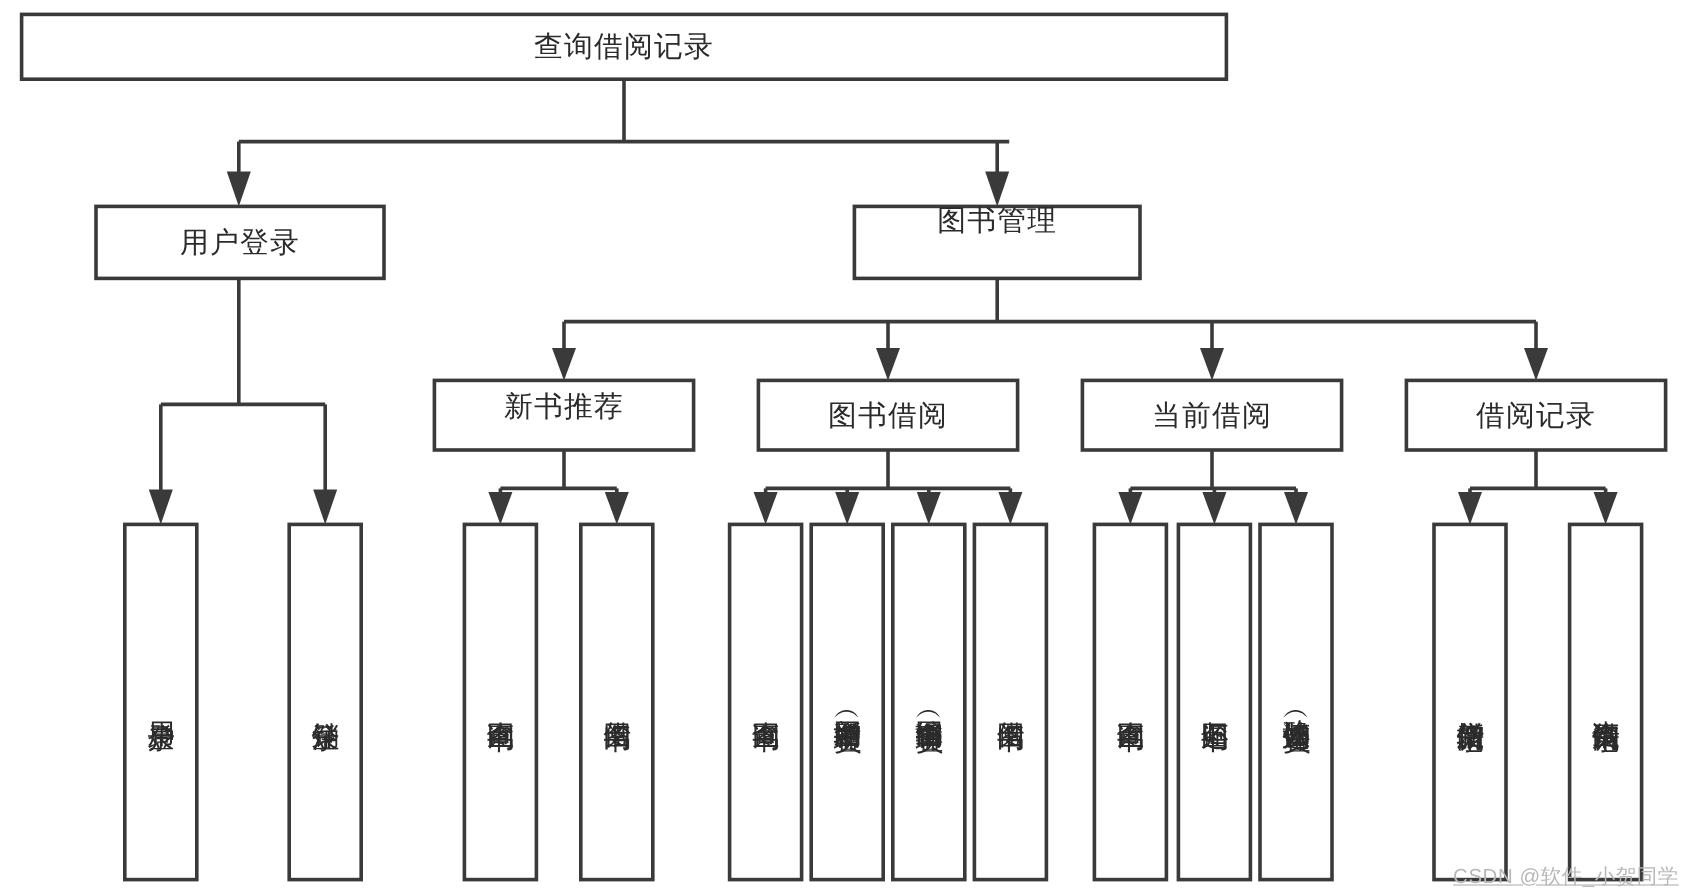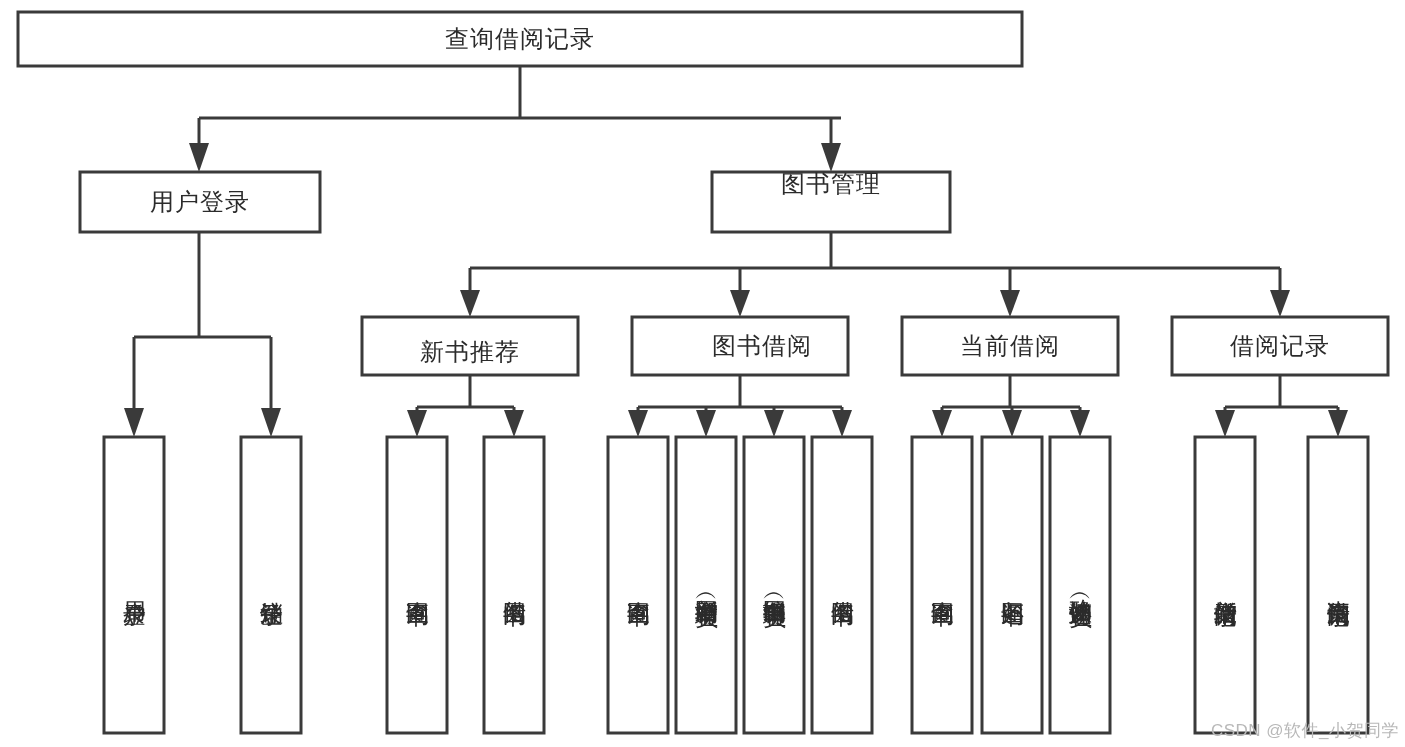--- a/index.html
+++ b/index.html
@@ -14,21 +14,21 @@
                writing-mode:vertical-rl;text-orientation:upright;
                font-size:23px;line-height:1.12;color:#2b2b2b;letter-spacing:1px;
                font-family:"Liberation Sans","DejaVu Sans",sans-serif;
                pointer-events:none;white-space:nowrap;}
   .hlabel-wrap{position:absolute;display:flex;align-items:center;justify-content:center;
                font-size:24px;color:#2b2b2b;letter-spacing:1px;
                font-family:"Liberation Sans","DejaVu Sans",sans-serif;
                pointer-events:none;white-space:nowrap;}
   #watermark{position:absolute;right:6px;bottom:5px;font-size:17px;color:#b8b8b8;
              font-family:"Liberation Sans","DejaVu Sans",sans-serif;letter-spacing:.5px;
-             white-space:nowrap;}
+             white-space:nowrap;text-decoration:underline;}
 </style>
 </head>
 <body>
 
 <div id="diagram-root">
 
   <svg id="diagram-canvas" viewBox="0 0 1405 747">
 
     <g>
       <path class="conn" d="M520 66 L520 118"></path>
@@ -126,22 +126,22 @@
     <rect class="node-box" x="1050" y="437" width="60" height="296"></rect>
     <rect class="node-box" x="1195" y="437" width="60" height="296"></rect>
     <rect class="node-box" x="1308" y="437" width="60" height="296"></rect>
   </svg>
 
   <div class="hlabel-wrap" style="left:18px;top:12px;width:1004px;height:54px;">查询借阅记录</div>
 
   <div class="hlabel-wrap" style="left:80px;top:172px;width:240px;height:60px;">用户登录</div>
   <div class="hlabel-wrap" style="left:712px;top:154px;width:238px;height:60px;">图书管理</div>
 
-  <div class="hlabel-wrap" style="left:362px;top:330px;width:216px;height:44px;">新书推荐</div>
-  <div class="hlabel-wrap" style="left:632px;top:317px;width:216px;height:58px;padding-left:22px;">图书借阅</div>
+  <div class="hlabel-wrap" style="left:362px;top:317px;width:216px;height:44px;">新书推荐</div>
+  <div class="hlabel-wrap" style="left:632px;top:317px;width:216px;height:58px;">图书借阅</div>
   <div class="hlabel-wrap" style="left:1172px;top:317px;width:216px;height:58px;">借阅记录</div>
   <div class="hlabel-wrap" style="left:902px;top:317px;width:216px;height:58px;">当前借阅</div>
 
   <div class="vlabel-wrap" style="left:104px;top:437px;width:60px;height:296px;">用户登录</div>
   <div class="vlabel-wrap" style="left:241px;top:437px;width:60px;height:296px;">注销登录</div>
   <div class="vlabel-wrap" style="left:387px;top:437px;width:60px;height:296px;">查询图书</div>
   <div class="vlabel-wrap" style="left:484px;top:437px;width:60px;height:296px;">借阅图书</div>
   <div class="vlabel-wrap" style="left:608px;top:437px;width:60px;height:296px;">查询图书</div>
   <div class="vlabel-wrap" style="left:676px;top:437px;width:60px;height:296px;">新增图书（管理员）</div>
   <div class="vlabel-wrap" style="left:744px;top:437px;width:60px;height:296px;">编辑图书（管理员）</div>

